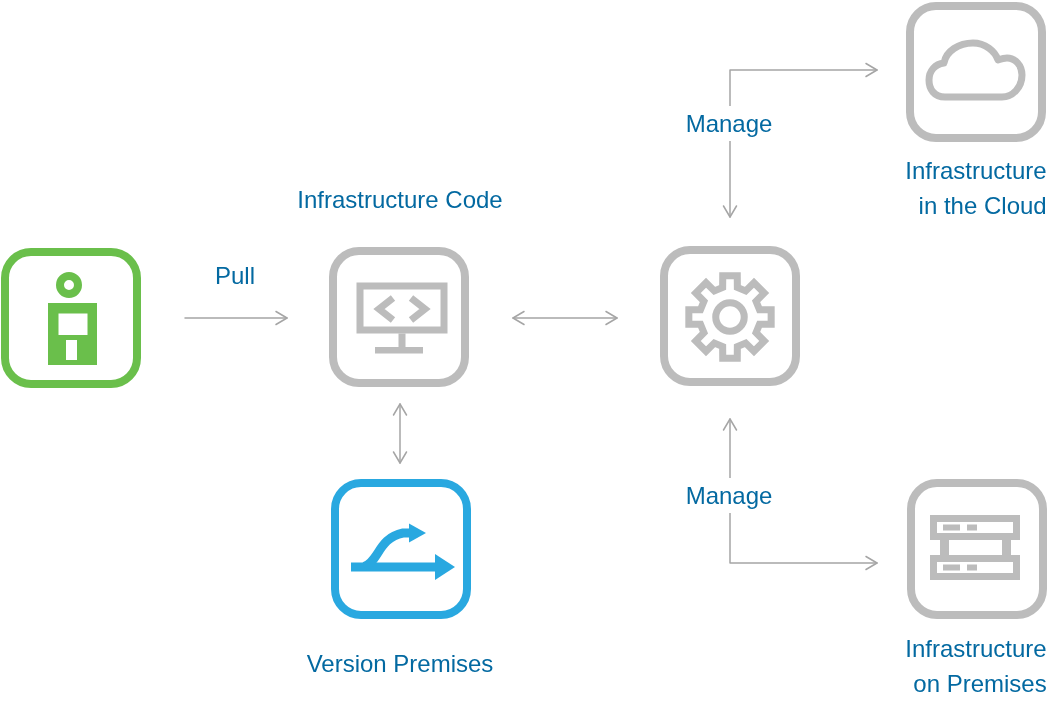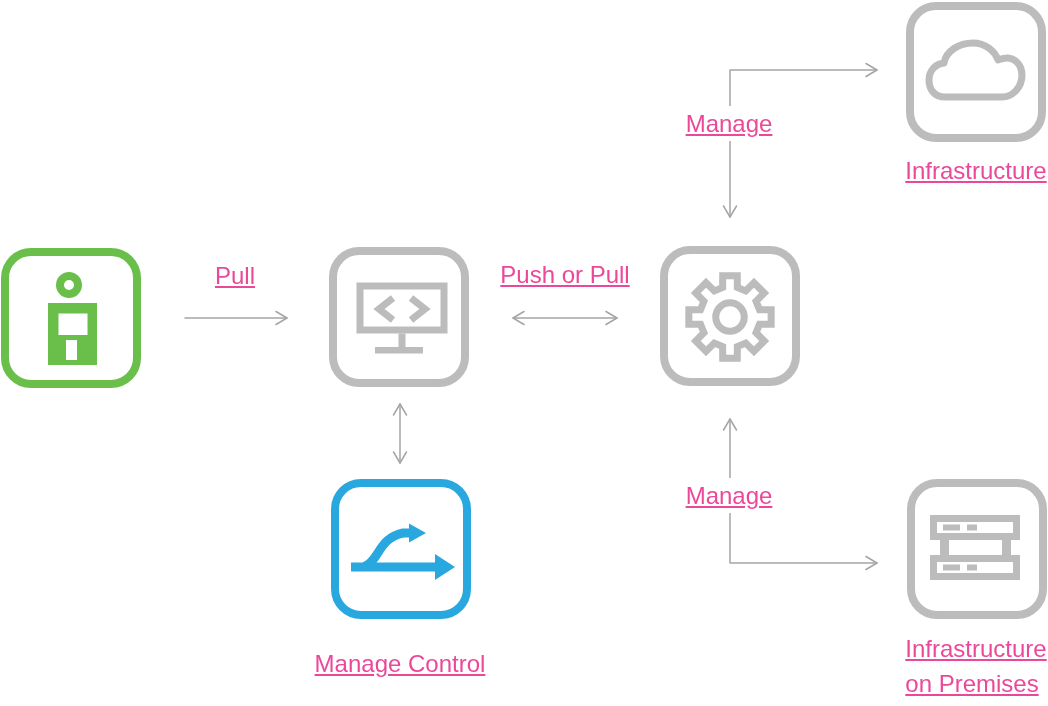--- a/index.html
+++ b/index.html
@@ -4,22 +4,22 @@
 <style>
   html,body{margin:0;padding:0;background:#ffffff;}
   .canvas{
     position:relative;width:1048px;height:706px;background:#ffffff;overflow:hidden;
     font-family:"Liberation Sans","DejaVu Sans",sans-serif;color:#1f1f1f;
   }
   .arrows{position:absolute;left:0;top:0;width:1048px;height:706px;}
   .node-box{position:absolute;width:140px;height:140px;}
   .node-box svg{display:block;width:140px;height:140px;}
   .lbl{
-    position:absolute;font-size:24px;line-height:35px;color:#ec4899;
-    white-space:nowrap;transform:translateX(-50%);text-align:left;text-decoration:underline;
+    position:absolute;font-size:24px;line-height:35px;color:#0369a1;
+    white-space:nowrap;transform:translateX(-50%);text-align:right;
   }
   .edge-lbl{background:#ffffff;padding:0 8px;}
 </style>
 </head>
 <body>
 
 <div class="canvas">
 
   <svg class="arrows" viewBox="0 0 1048 706" fill="none" stroke="#a5a5a5" stroke-width="1.5" stroke-linecap="round" stroke-linejoin="round">
     <g>
@@ -104,33 +104,34 @@
       <rect x="26.5" y="39.5" width="83" height="18" fill="#ffffff" stroke="#bcbcbc" stroke-width="7"></rect>
       <rect x="26.5" y="79.5" width="83" height="18" fill="#ffffff" stroke="#bcbcbc" stroke-width="7"></rect>
       <rect x="36" y="45.5" width="17" height="6" fill="#bcbcbc"></rect>
       <rect x="60" y="45.5" width="10" height="6" fill="#bcbcbc"></rect>
       <rect x="36" y="85.5" width="17" height="6" fill="#bcbcbc"></rect>
       <rect x="60" y="85.5" width="10" height="6" fill="#bcbcbc"></rect>
     </svg>
   </div>
 
 
+  <div class="lbl" style="left:400px;top:182px">Infrastructure Code</div>
 
-  <div class="lbl" style="left:400px;top:646px">Manage Control</div>
+  <div class="lbl" style="left:400px;top:646px">Version Premises</div>
 
   <div class="lbl" style="left:976px;top:153px">
     <div>Infrastructure</div>
+    <div>in the Cloud</div>
   </div>
 
   <div class="lbl" style="left:976px;top:631px">
     <div>Infrastructure</div>
     <div>on Premises</div>
   </div>
 
   <div class="lbl" style="left:235px;top:258px">Pull</div>
 
-  <div class="lbl" style="left:565px;top:257px">Push or Pull</div>
 
   <div class="lbl edge-lbl" style="left:729px;top:106px">Manage</div>
 
   <div class="lbl edge-lbl" style="left:729px;top:478px">Manage</div>
 
 </div>
 
 </body></html>

